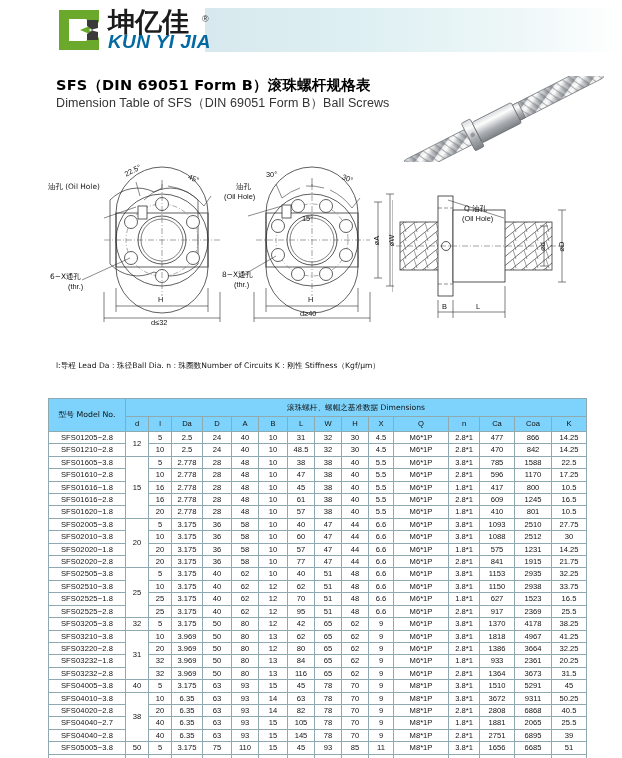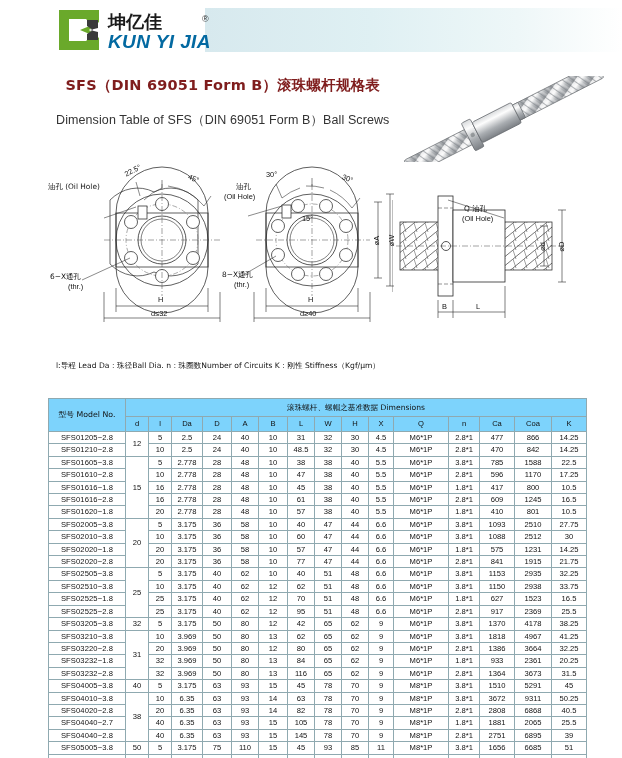--- a/index.html
+++ b/index.html
@@ -16,21 +16,21 @@
   .header { position:relative; height:62px; }
   .header-band {
     position:absolute; left:205px; top:8px; right:0; height:44px;
     background:linear-gradient(to right,#d7e9ee 0%, #dff0f3 40%, #eef7f8 75%, #ffffff 100%);
   }
   .logo-wrap { position:absolute; left:56px; top:8px; display:flex; align-items:center; }
   .logo-mark { width:46px; height:44px; position:relative; }
   .logo-text { margin-left:6px; }
   .logo-cn {
     font-family:"DejaVu Sans", sans-serif;
-    font-size:18px; font-weight:bold; letter-spacing:0px;
+    font-size:27px; font-weight:bold; letter-spacing:0px;
     color:#1b1b1b; line-height:22px;
   }
   .logo-en {
     font-size:19px; font-weight:bold; font-style:italic;
     letter-spacing:0.4px; color:#0369a1; line-height:15px; margin-top:1px;
   }
   .logo-reg { position:absolute; left:146px; top:6px; font-size:9px; color:#333; }
   .company-block { position:absolute; left:232px; top:12px; }
   .company-cn {
     font-family:"DejaVu Sans", sans-serif;
@@ -40,25 +40,25 @@
   .company-rule { width:196px; height:1px; background:#9fb3b8; margin:1px 0 2px 0; }
   .company-url {
     font-size:13px; font-weight:bold; color:#111; letter-spacing:0.6px;
     font-family:"Liberation Sans", sans-serif;
   }
 
   
   .title-block { position:absolute; left:56px; top:76px; }
   .title-cn {
     font-family:"DejaVu Sans", sans-serif;
-    font-size:14.5px; font-weight:bold; color:#7f1d1d; line-height:18px;
-    letter-spacing:0.2px; white-space:nowrap;text-align:center;
+    font-size:14.5px; font-weight:bold; color:#000000; line-height:18px;
+    letter-spacing:0.2px; white-space:nowrap;
   }
   .title-en {
-    font-size:12.5px; color:#333; line-height:16px; margin-top:18px;
+    font-size:12.5px; color:#333; line-height:16px; margin-top:1px;
     letter-spacing:0.1px; white-space:nowrap;
   }
 
   
   .product-photo { position:absolute; left:392px; top:76px; width:226px; height:86px; }
 
   
   .drawings { position:absolute; left:0; top:160px; width:622px; height:185px; }
   .dwg { position:absolute; }
   .dwg-label {
@@ -232,21 +232,21 @@
         <line x1="172" y1="132" x2="172" y2="162"></line>
         <line x1="56" y1="158" x2="172" y2="158"></line>
       </g>
     </svg>
     <div class="dwg-label" style="left:0px; top:22px;">油孔 (Oil Hole)</div>
     <div class="dwg-label en" style="left:76px; top:6px; transform:rotate(-28deg);">22.5°</div>
     <div class="dwg-label en" style="left:140px; top:14px; transform:rotate(24deg);">45°</div>
     <div class="dwg-label" style="left:2px; top:112px;">6−X通孔</div>
     <div class="dwg-label en" style="left:20px; top:122px;">(thr.)</div>
     <div class="dwg-label en" style="left:110px; top:135px;">H</div>
-    <div class="dwg-label en" style="left:103px; top:149px;">d≤32</div>
+    <div class="dwg-label en" style="left:103px; top:158px;">d≤32</div>
   </div>
 
   <div class="dwg" style="left:238px; top:0; width:165px; height:180px;">
     <svg width="165" height="180" viewBox="0 0 165 180">
       <g fill="none" stroke="#2a2a2a" stroke-width="0.75">
         <path d="M28 53 L28 107 A46 46 0 0 0 120 107 L120 53 A46 46 0 0 0 28 53 Z"></path>
       </g>
       <circle cx="74" cy="80" r="46" fill="none" stroke="#2a2a2a" stroke-width="0.75"></circle>
       <rect x="28" y="53" width="92" height="54" fill="none" stroke="#2a2a2a" stroke-width="0.75"></rect>
       <circle cx="74" cy="80" r="36" fill="none" stroke="#6f6f6f" stroke-width="0.6" stroke-dasharray="5 2 1 2"></circle>

